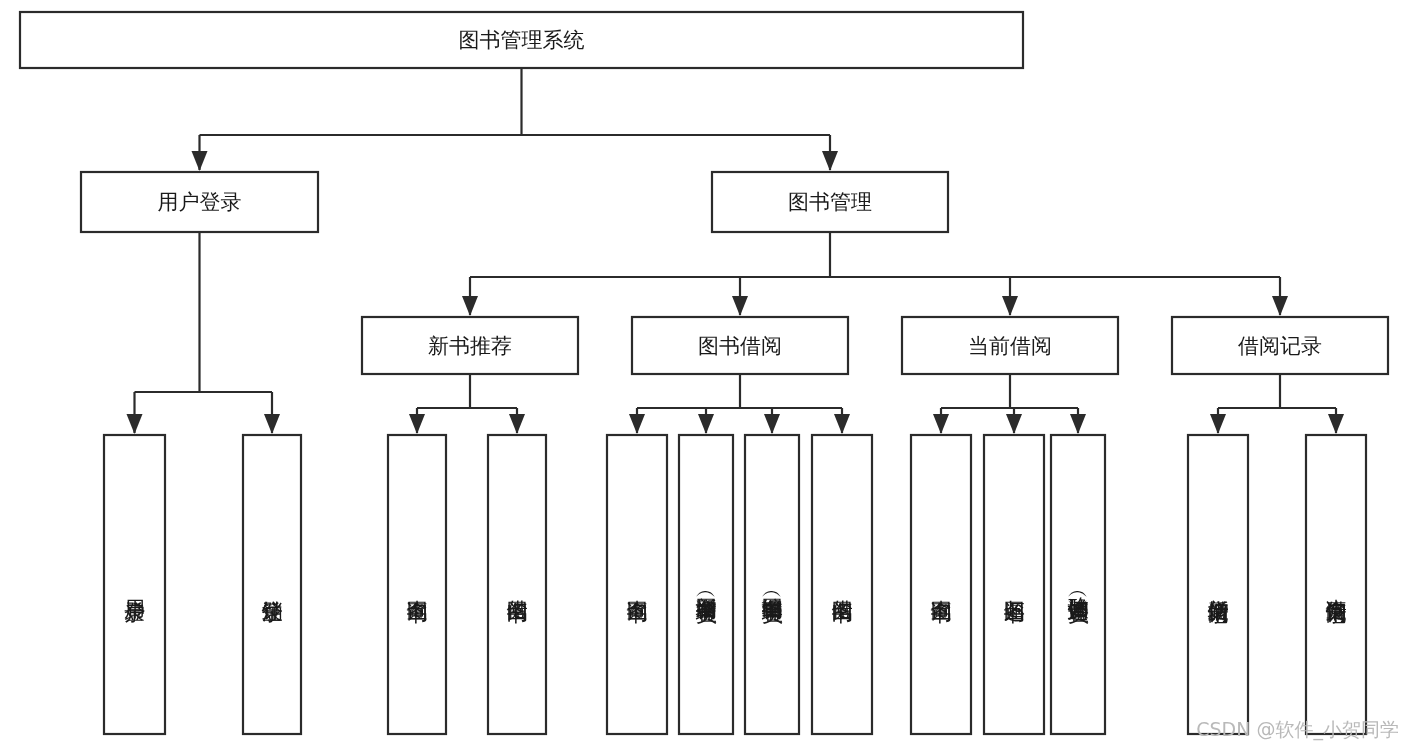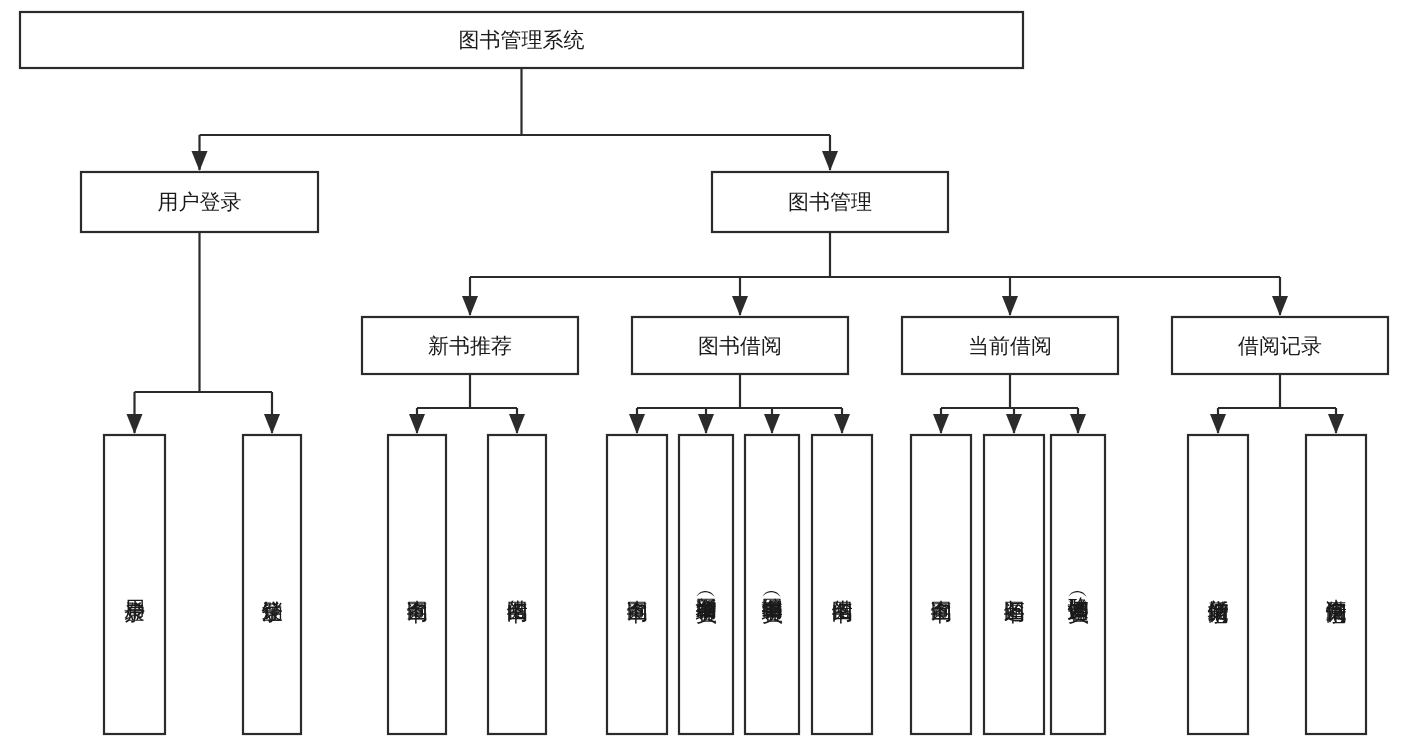--- a/index.html
+++ b/index.html
@@ -167,13 +167,14 @@
       <div class="leaf-label-wrap" style="left: 607px; top: 435px; width: 60px; height: 299px;">查询图书</div>
       <div class="leaf-label-wrap" style="left: 679px; top: 435px; width: 54px; height: 299px;">新增图书（管理员）</div>
       <div class="leaf-label-wrap" style="left: 745px; top: 435px; width: 54px; height: 299px;">编辑图书（管理员）</div>
       <div class="leaf-label-wrap" style="left: 812px; top: 435px; width: 60px; height: 299px;">借阅图书</div>
       <div class="leaf-label-wrap" style="left: 911px; top: 435px; width: 60px; height: 299px;">查询图书</div>
       <div class="leaf-label-wrap" style="left: 984px; top: 435px; width: 60px; height: 299px;">归还图书</div>
       <div class="leaf-label-wrap" style="left: 1051px; top: 435px; width: 54px; height: 299px;">确认归还（管理员）</div>
       <div class="leaf-label-wrap" style="left: 1188px; top: 435px; width: 60px; height: 299px;">新增借阅记录</div>
       <div class="leaf-label-wrap" style="left: 1306px; top: 435px; width: 60px; height: 299px;">查询借阅记录</div>
     </div>
+  <div class="watermark">CSDN @软件_小贺同学</div>
 </div>
 
 </body></html>

